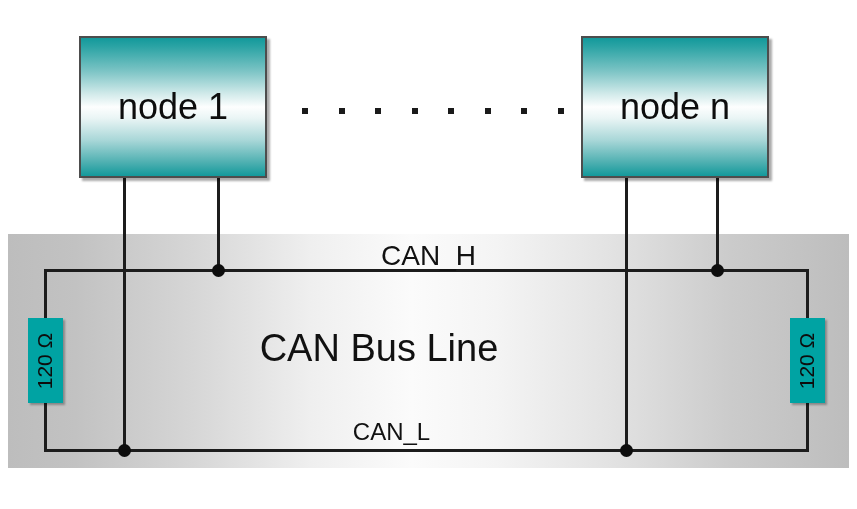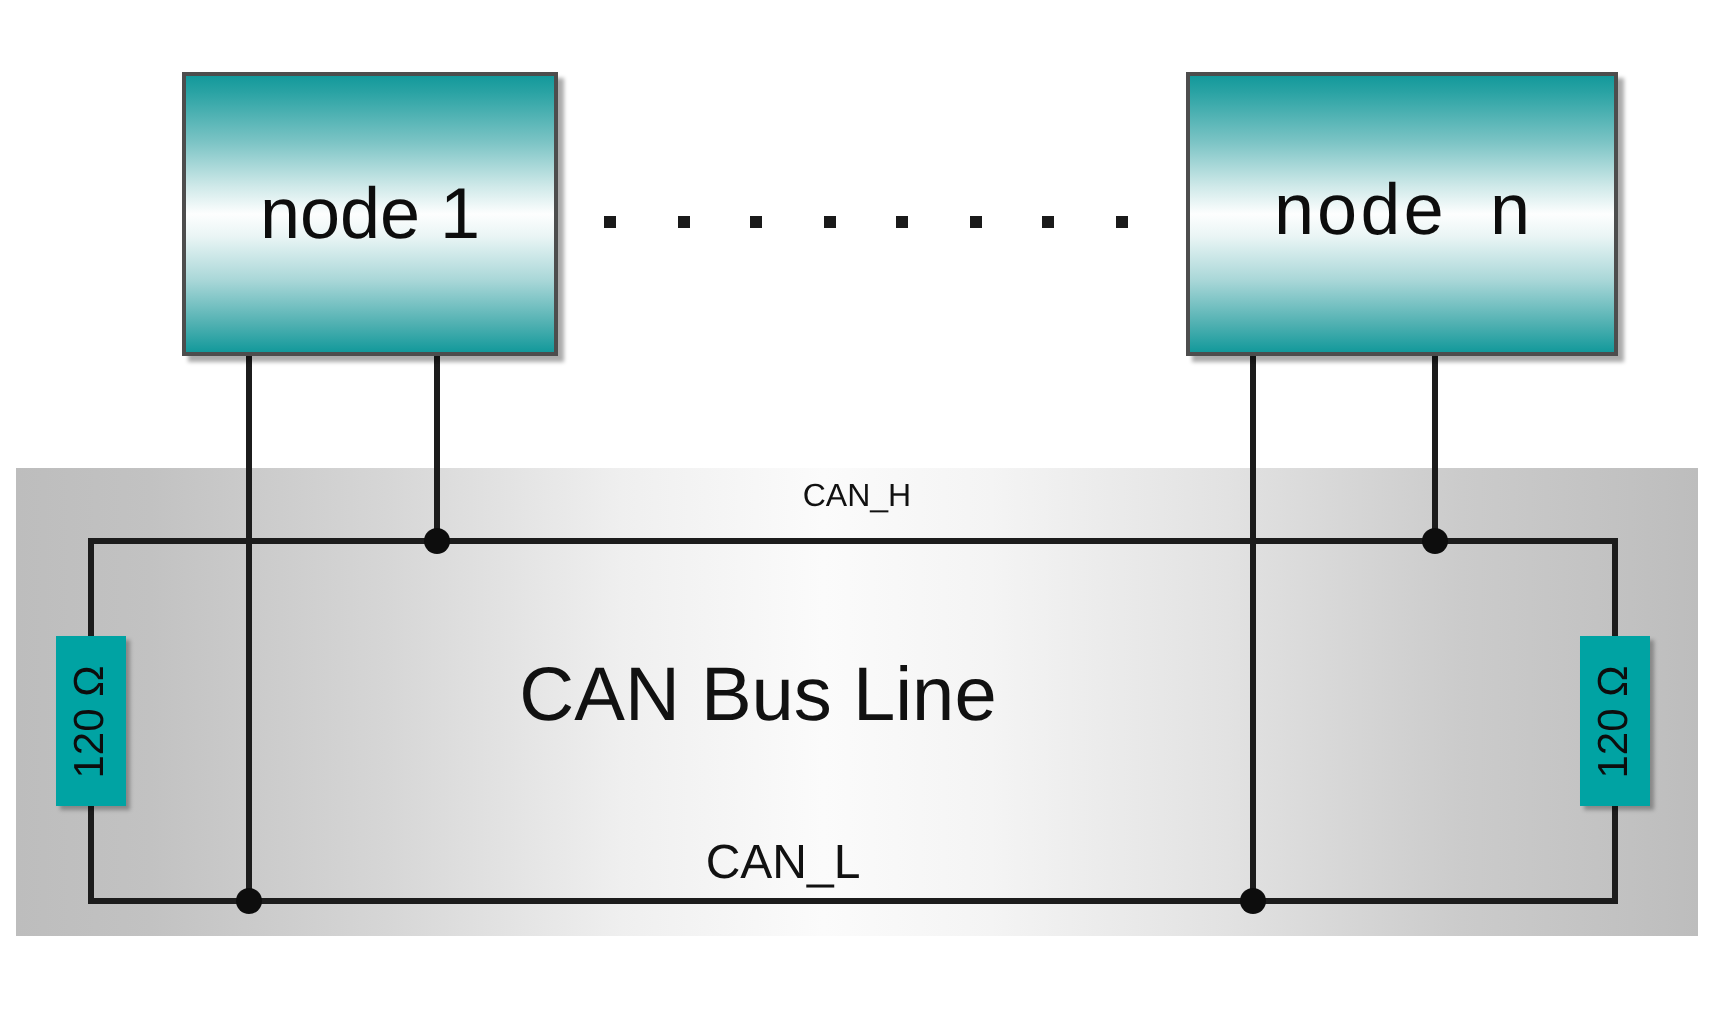--- a/index.html
+++ b/index.html
@@ -49,30 +49,29 @@
         #cfe9e9 40%,
         #fdfefe 50%,
         #eaf5f5 58%,
         #a9d7d8 74%,
         #4fb0b1 90%,
         #13999b 100%);
     box-shadow: 3px 3px 2px rgba(0,0,0,0.33);
     display: flex;
     align-items: center;
     justify-content: center;
-    margin-left: 12px;
   }
   .node-label {
     font-size: 36px;
     color: #0d0d0d;
     letter-spacing: 0px;
     white-space: nowrap;
   }
   #node-1 { left: 79px; top: 36px; width: 188px; height: 142px; }
-  #node-n { left: 581px; top: 36px; width: 216px; height: 142px; font-family: Liberation Mono, monospace; }
+  #node-n { left: 581px; top: 36px; width: 188px; height: 142px; }
 
   
   .dots {
     position: absolute;
     left: 302px;
     top: 106px;
     width: 262px;
     height: 10px;
     display: flex;
     justify-content: space-between;
@@ -126,21 +125,21 @@
 
   
   .bus-text {
     position: absolute;
     color: #111111;
     white-space: nowrap;
     text-align: center;
   }
   #label-can-h {
     left: 0; top: 240px; width: 857px;
-    font-size: 16px;
+    font-size: 28px;
   }
   #label-can-l {
     left: 0; top: 418px; width: 783px;
     font-size: 24px;
   }
   #label-bus-line {
     left: 0; top: 327px; width: 758px;
     font-size: 38px;
   }
 </style>

